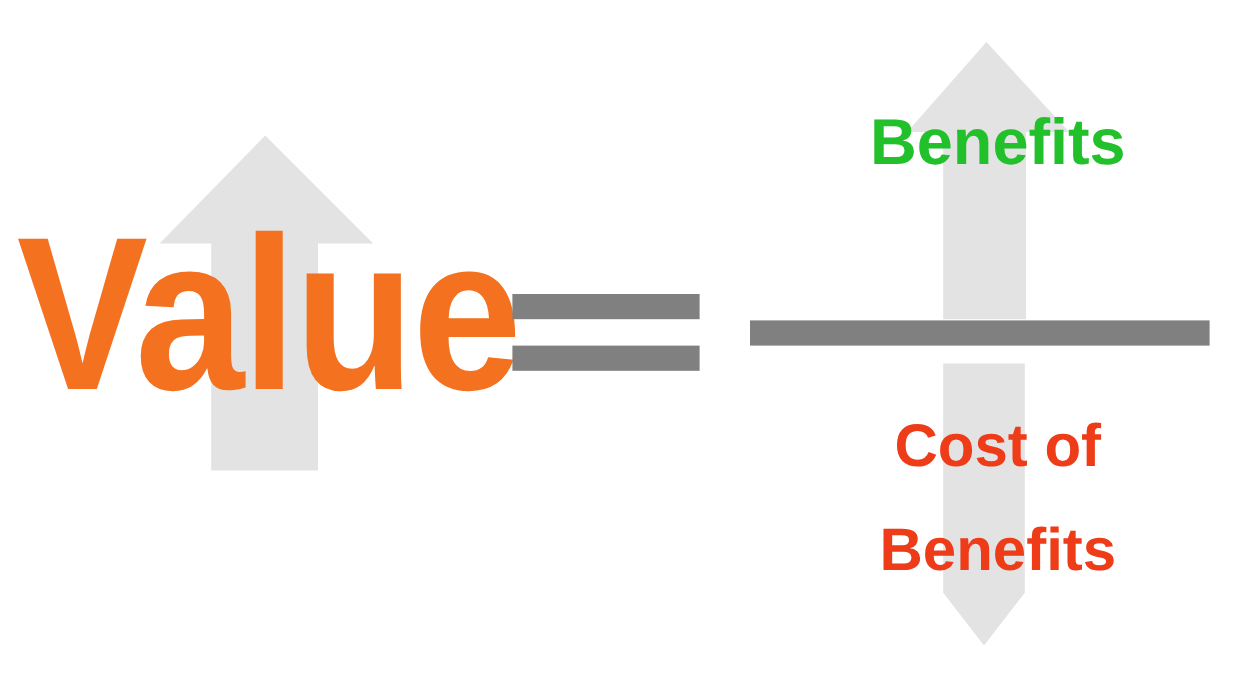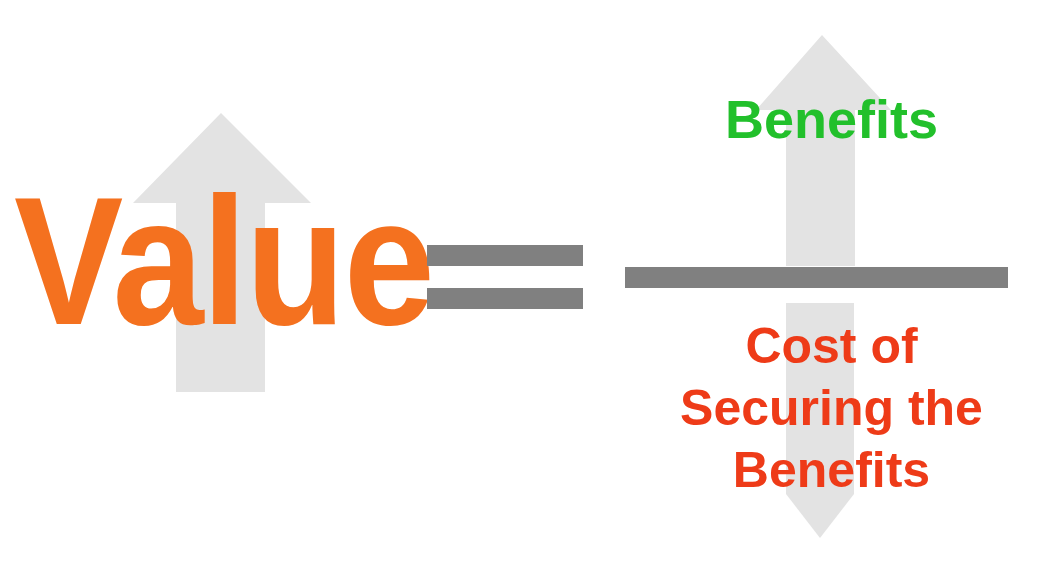--- a/index.html
+++ b/index.html
@@ -110,20 +110,21 @@
     box-sizing: border-box;
     font-family: "Liberation Sans", sans-serif;
     font-weight: bold;
     font-size: 50px;
     line-height: 62px;
     color: #EE3B18;
   }
   #denominator-text .den-line {
     display: block;
     white-space: nowrap;
+    margin-top: 25px;
   }
 </style>
 </head>
 <body>
 
 <div id="canvas">
 
   <svg id="arrow-layer" viewBox="0 0 1038 570">
 
     <g>
@@ -147,18 +148,17 @@
   </div>
 
   <div id="fraction">
 
     <div id="numerator-text">Benefits</div>
 
     <div id="fraction-bar"></div>
 
     <div id="denominator-text">
       <span class="den-line">Cost of</span>
-      <span class="den-line">Securing the</span>
       <span class="den-line">Benefits</span>
     </div>
   </div>
 
 </div>
 
 </body></html>

